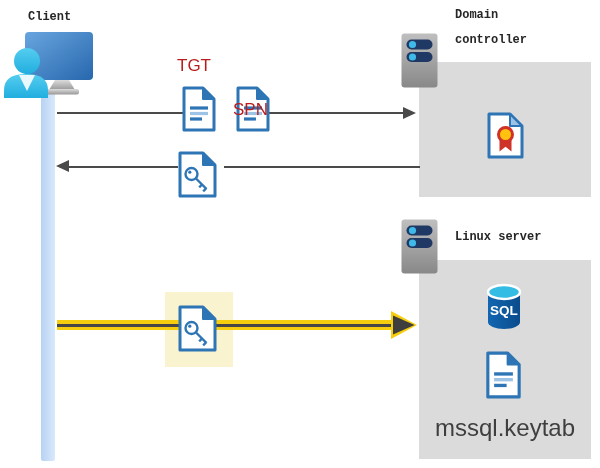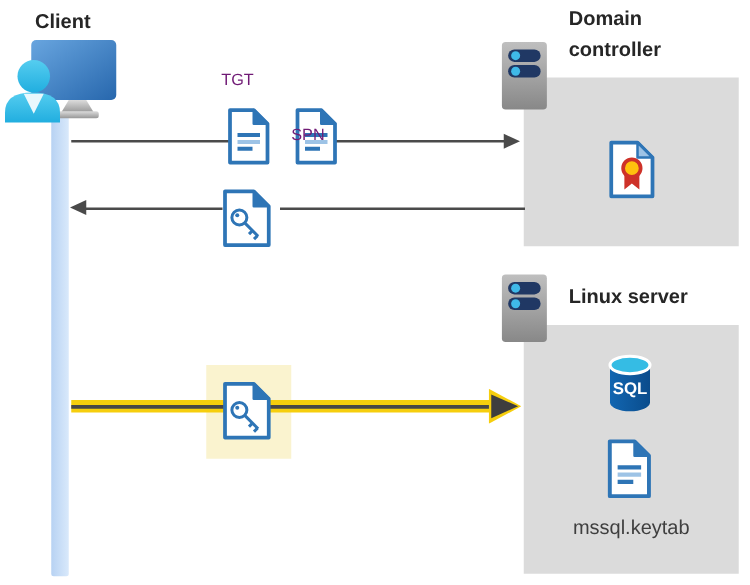--- a/index.html
+++ b/index.html
@@ -1,23 +1,23 @@
 <!DOCTYPE html>
 <html><head>
 <meta charset="utf-8">
 <style>
   html,body { margin:0; padding:0; background:#fff; }
   .canvas {
     position:relative; width:600px; height:468px; background:#ffffff;
     font-family:"Liberation Sans", sans-serif; overflow:hidden;
   }
   .abs { position:absolute; }
-  .title { font-weight:700; font-size:16px; line-height:25px; color:#262626; white-space:pre-line; }
-  .ticket-label { font-size:13px; color:#701a75; }
-  .filename { font-size:16px; color:#3F3F3F; }
+  .title { font-weight:700; font-size:12px; line-height:25px; color:#262626; white-space:pre-line;font-family:Liberation Mono, monospace; }
+  .ticket-label { font-size:17px; color:#b91c1c; }
+  .filename { font-size:24px; color:#3F3F3F; }
   .panel { background:#DBDBDB; }
   .hline { height:2px; background:#4A4A4A; }
   .arrowhead-right { width:0; height:0; border-top:6.5px solid transparent; border-bottom:6.5px solid transparent; border-left:13px solid #4A4A4A; }
   .arrowhead-left  { width:0; height:0; border-top:6.5px solid transparent; border-bottom:6.5px solid transparent; border-right:13px solid #4A4A4A; }
   .timeline { background:linear-gradient(to right,#b7d2f3,#d9e9fb); border-radius:2px; }
   .highlight { background:#FAF3CF; }
   .yellow-band { background:#F6CE0D; }
   .yellow-core { background:#474747; }
   svg { display:block; }
 </style>

